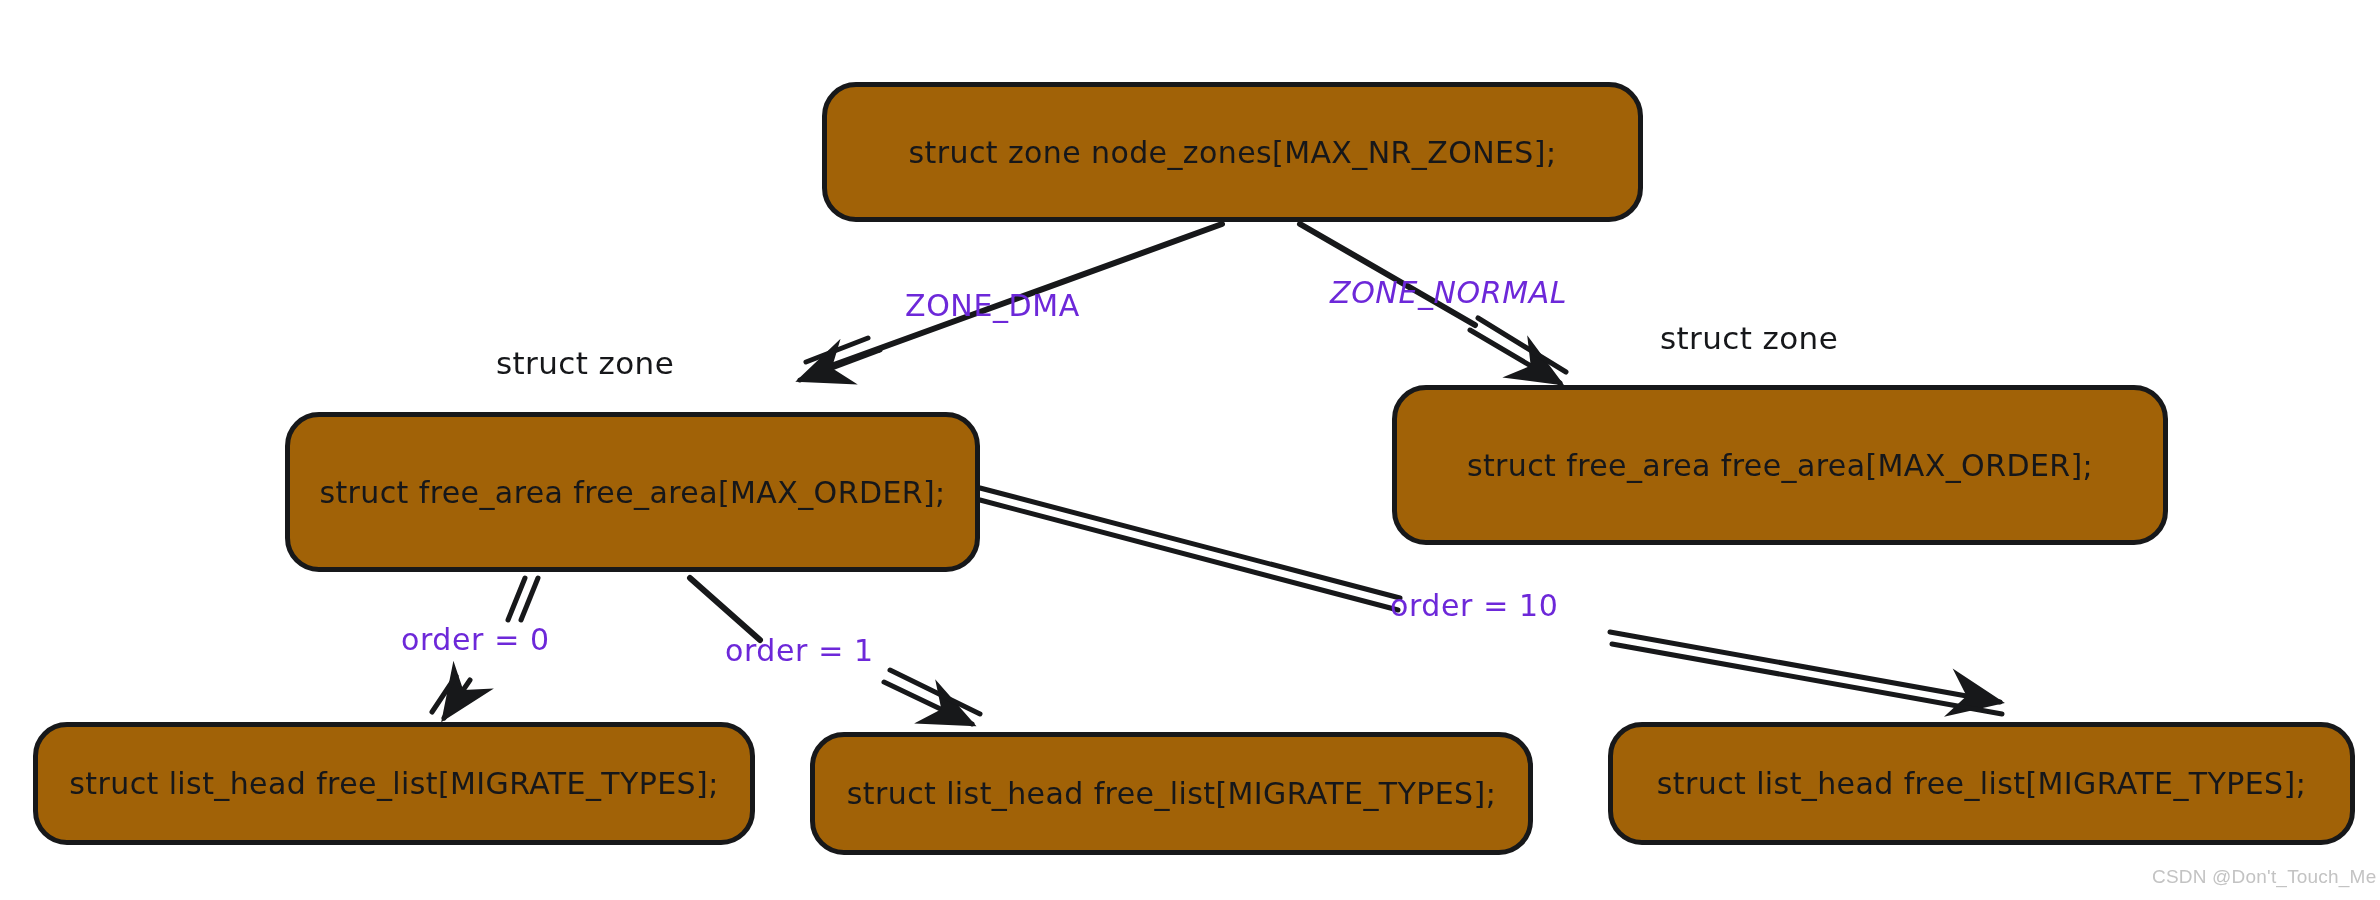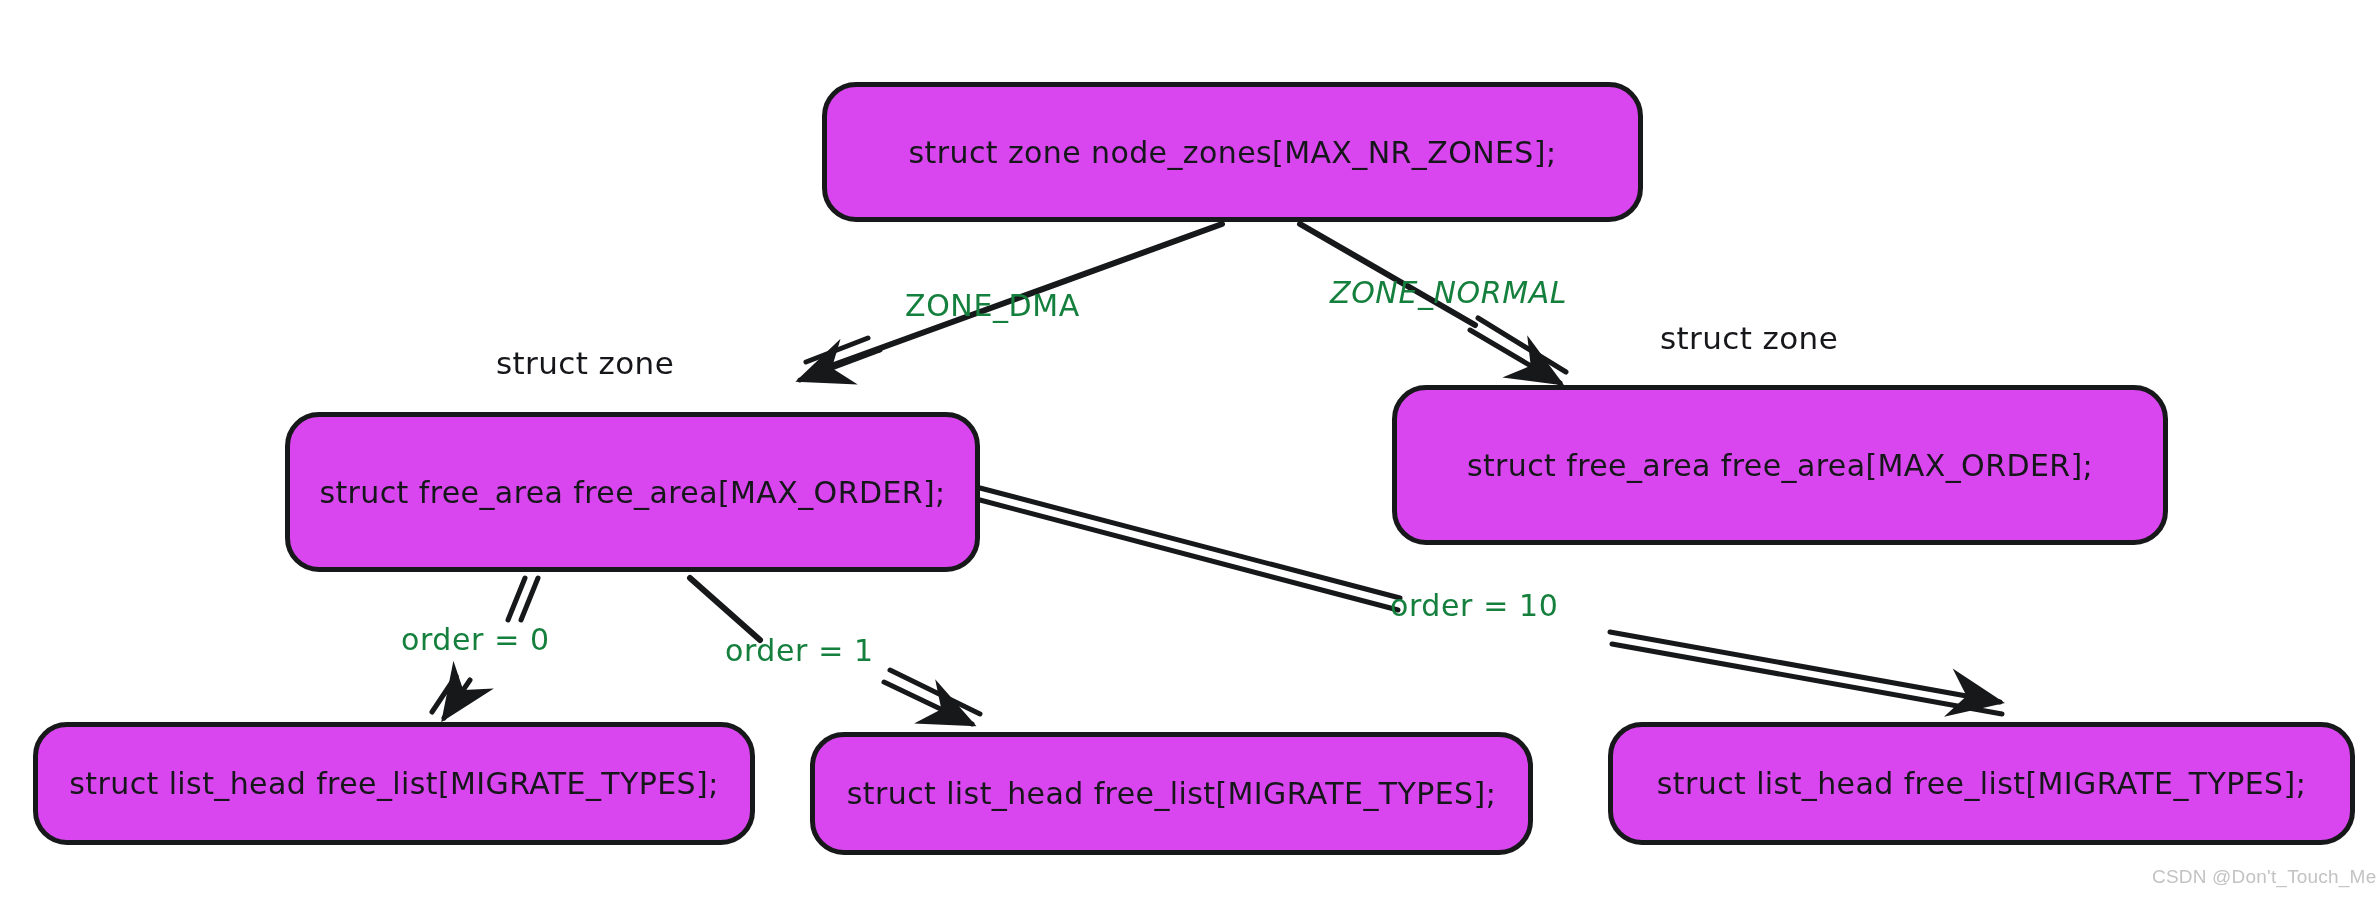--- a/index.html
+++ b/index.html
@@ -20,21 +20,21 @@
     left: 0;
     top: 0;
     width: 2380px;
     height: 900px;
   }
   .node {
     position: absolute;
     box-sizing: border-box;
     border: 5px solid #17181a;
     border-radius: 34px;
-    background: #d946ef;
+    background: #a16207;
     display: flex;
     align-items: center;
     justify-content: center;
     text-align: right;
   }
   .node-text {
     font-family: "DejaVu Sans", sans-serif;
     font-size: 30px;
     color: #16171a;
     letter-spacing: 0.4px;
@@ -46,21 +46,21 @@
     font-family: "DejaVu Sans", sans-serif;
     font-size: 31px;
     color: #16171a;
     white-space: nowrap;
     letter-spacing: 0.4px;
   }
   .edge-label {
     position: absolute;
     font-family: "DejaVu Sans", sans-serif;
     font-size: 30px;
-    color: #15803d;
+    color: #6d28d9;
     white-space: nowrap;
     letter-spacing: 0.6px;
   }
   .watermark {
     position: absolute;
     font-family: "Liberation Sans", sans-serif;
     font-size: 19px;
     color: #c3c3c3;
     white-space: nowrap;
     letter-spacing: 0.2px;

